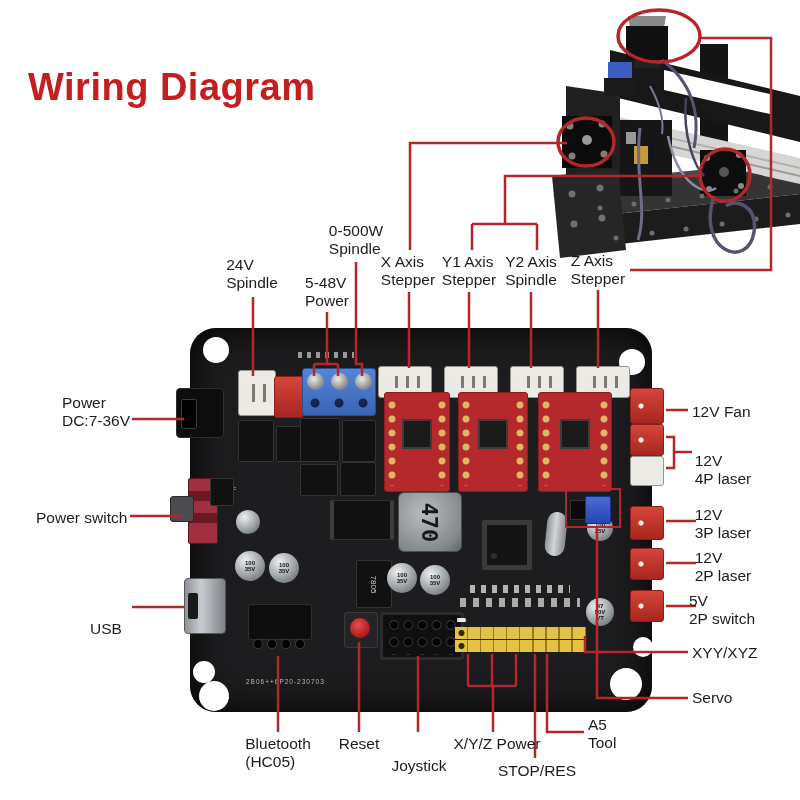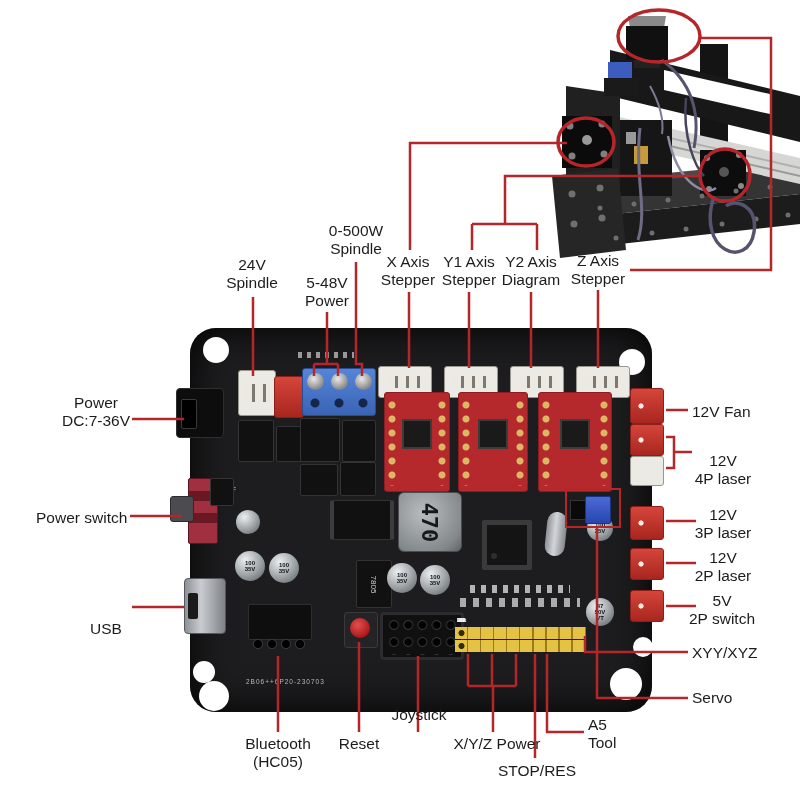--- a/index.html
+++ b/index.html
@@ -1,20 +1,20 @@
 <!DOCTYPE html>
 <html><head>
 <meta charset="utf-8">
 <style>
   html,body{margin:0;padding:0;background:#fff;font-family:"Liberation Sans",sans-serif}
   #stage{position:relative;width:800px;height:800px;background:#fff;overflow:hidden}
   .title{position:absolute;left:28px;top:62px;font-size:38px;font-weight:bold;color:#c41f1f;line-height:1.32;z-index:30;letter-spacing:0.5px}
   .wm{position:absolute;left:644px;top:50px;font-family:"DejaVu Serif",serif;font-size:44px;color:#2fc63f;z-index:31;letter-spacing:1px}
   .lbl{position:absolute;font-size:15.5px;line-height:1.16;color:#1c1c1c;white-space:pre-line;z-index:30}
-  .lbl.c{transform:translateX(-50%);text-align:center}
+  .lbl.c{transform:translateX(-50%);}
   #board{position:absolute;left:190px;top:328px;width:462px;height:384px;background:#1d1d1f;border-radius:26px;z-index:10;overflow:visible;box-shadow:inset 0 0 40px #000}
   #board *{position:absolute}
   .hole{background:#fff;border-radius:50%}
   .cap{border-radius:50%;background:radial-gradient(circle at 35% 30%,#eceff1,#9aa0a4 55%,#565a5e);display:flex;align-items:center;justify-content:center;color:#101214;font-weight:bold;text-align:center;white-space:pre-line;font-size:6px;line-height:1.05}
   .wconn{background:#eceae5;border:1px solid #99968e;border-radius:3px}
   .slot{left:15%;top:30%;width:70%;height:40%;background:repeating-linear-gradient(90deg,#ece9e3 0 8px,#7b7971 8px 11px)}
   .rconn{background:linear-gradient(180deg,#d5453a,#b02a24);border:1px solid #8c1f1a;border-radius:3px;background-image:radial-gradient(circle at 10px 50%,#f4e9e4 2.2px,rgba(0,0,0,0) 3px),linear-gradient(180deg,#d5453a,#a8261f)}
   .drv{background:#b5292c;border:1px solid #8d1d20;border-radius:3px}
   .drvchip{left:50%;top:42%;width:26px;height:26px;transform:translate(-50%,-50%);background:#1a1a1a;border:2px solid #3c3c3c}
   .pincol{top:5px;bottom:5px;width:10px;background-image:radial-gradient(circle at 5px 7px,#dcb766 3px,rgba(0,0,0,0) 4px);background-size:10px 14px;background-repeat:repeat-y}
@@ -23,20 +23,21 @@
   .ylabels{display:flex;z-index:5}
   .ylabels span{display:inline-block;width:13.1px;font-size:6px;color:#efefef;text-align:center;font-weight:bold}
   svg#overlay{position:absolute;left:0;top:0;z-index:20;pointer-events:none}
   .tiny{font-size:7px;color:#ddd}
 </style>
 </head>
 <body>
 <div id="stage">
 
 <div class="title">
+  <div>Wiring Diagram</div>
 </div>
 
 <div id="board">
   <div class="hole" style="left:13px;top:9px;width:26px;height:26px"></div>
   <div class="hole" style="left:429px;top:21px;width:26px;height:26px"></div>
   <div class="hole" style="left:3px;top:333px;width:22px;height:22px"></div>
   <div class="hole" style="left:9px;top:353px;width:30px;height:30px"></div>
   <div class="hole" style="left:443px;top:309px;width:20px;height:20px"></div>
   <div class="hole" style="left:420px;top:340px;width:32px;height:32px"></div>
 
@@ -261,21 +262,21 @@
 Spindle</div>
 <div class="lbl c" style="left:327px;top:274px">5-48V
 Power</div>
 <div class="lbl c" style="left:356px;top:222px">0-500W
 Spindle</div>
 <div class="lbl c" style="left:408px;top:253px">X Axis
 Stepper</div>
 <div class="lbl c" style="left:469px;top:253px">Y1 Axis
 Stepper</div>
 <div class="lbl c" style="left:531px;top:253px">Y2 Axis
-Diagram</div>
+Spindle</div>
 <div class="lbl c" style="left:598px;top:252px">Z Axis
 Stepper</div>
 <div class="lbl c" style="left:96px;top:394px">Power
 DC:7-36V</div>
 <div class="lbl" style="left:36px;top:509px">Power switch</div>
 <div class="lbl" style="left:90px;top:620px">USB</div>
 <div class="lbl" style="left:692px;top:403px">12V Fan</div>
 <div class="lbl c" style="left:723px;top:452px">12V
 4P laser</div>
 <div class="lbl c" style="left:723px;top:506px">12V
@@ -284,17 +285,17 @@
 2P laser</div>
 <div class="lbl c" style="left:722px;top:592px">5V
 2P switch</div>
 <div class="lbl" style="left:692px;top:644px">XYY/XYZ</div>
 <div class="lbl" style="left:692px;top:689px">Servo</div>
 <div class="lbl" style="left:588px;top:716px">A5
 Tool</div>
 <div class="lbl c" style="left:278px;top:735px">Bluetooth
 (HC05)</div>
 <div class="lbl c" style="left:359px;top:735px">Reset</div>
-<div class="lbl c" style="left:419px;top:706px">Joystick</div>
+<div class="lbl c" style="left:419px;top:757px">Joystick</div>
 <div class="lbl c" style="left:497px;top:735px">X/Y/Z Power</div>
 <div class="lbl c" style="left:537px;top:762px">STOP/RES</div>
 
 </div>
 
 </body></html>

